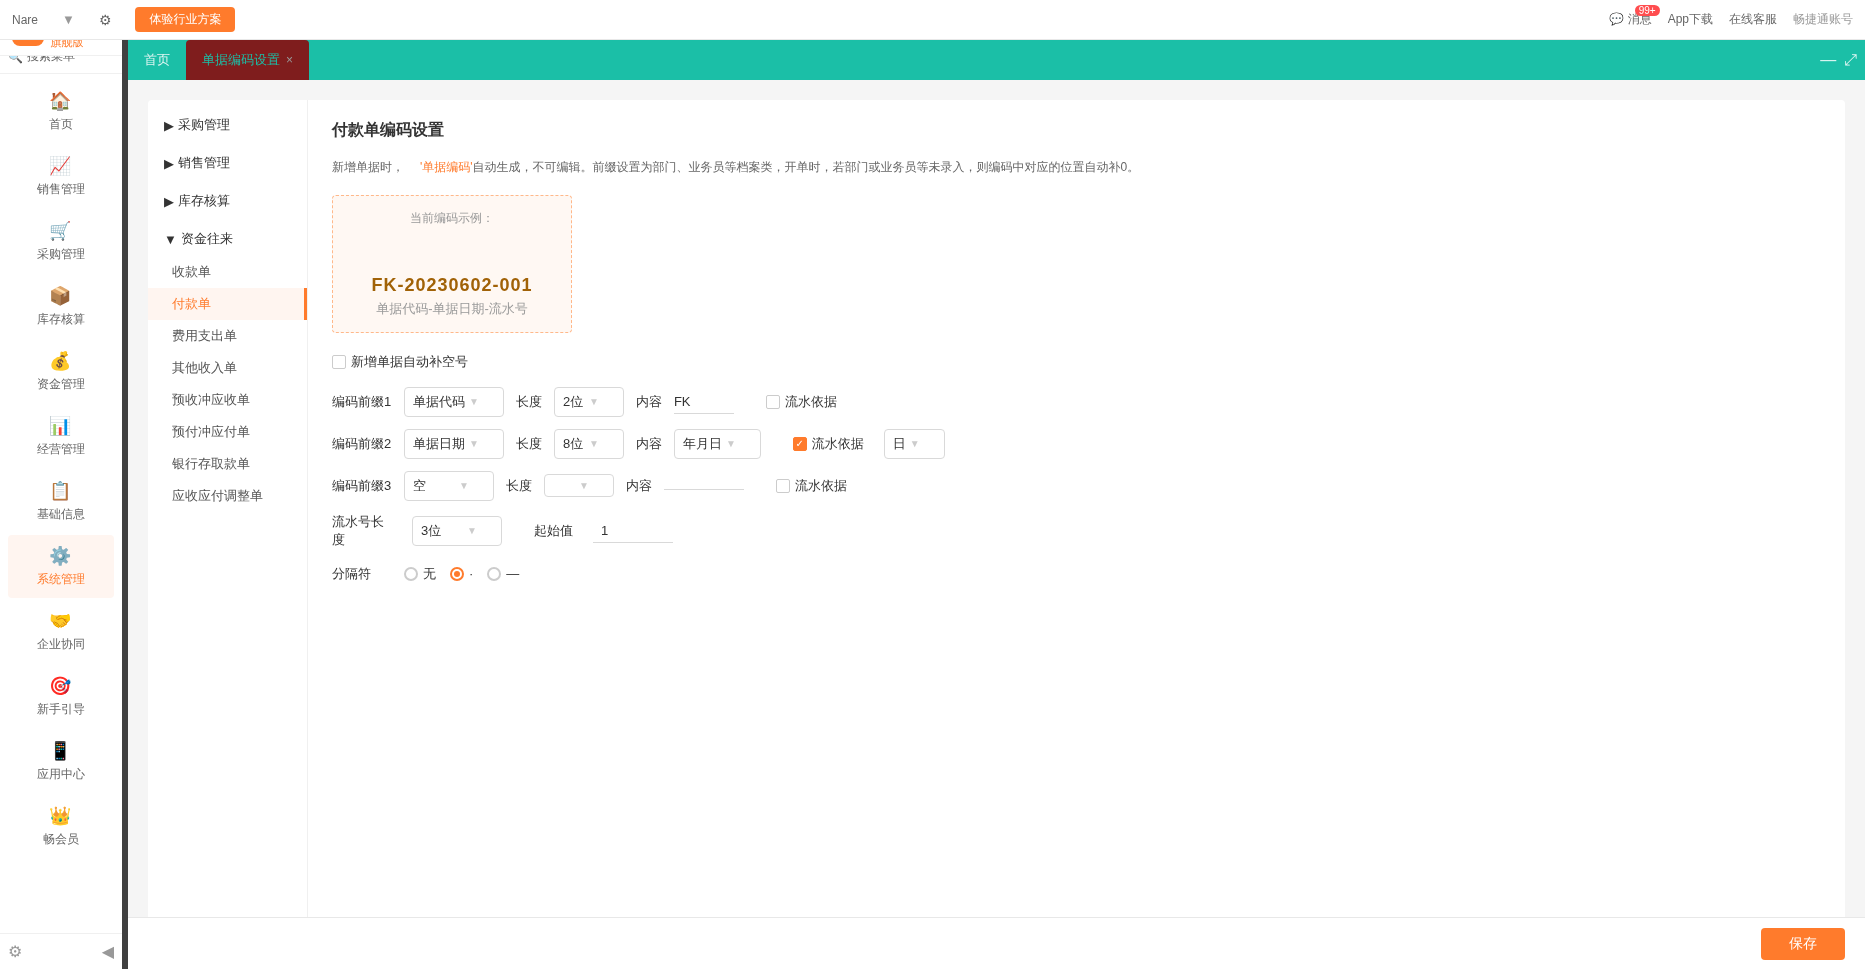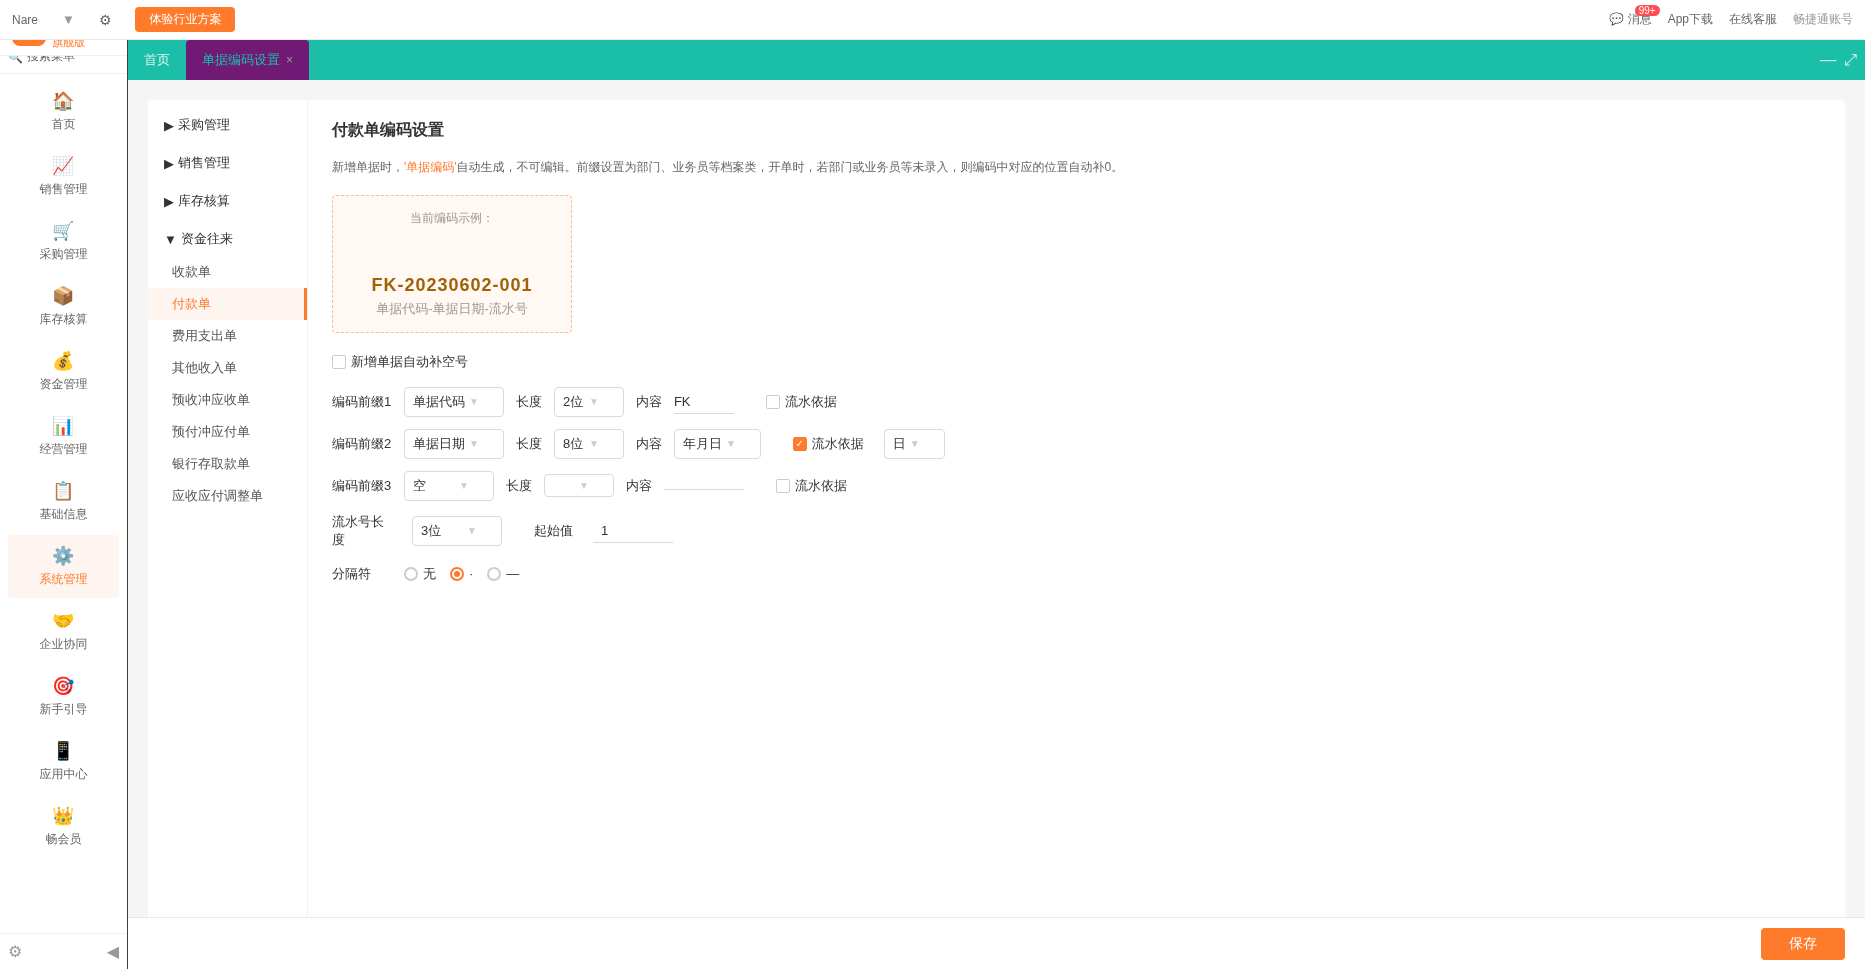--- a/index.html
+++ b/index.html
@@ -44,21 +44,21 @@
       min-width: 16px;
       text-align: center;
     }
 
     
     .sidebar {
       position: fixed;
       top: 0; left: 0; bottom: 0;
       width: 128px;
       background: #fff;
-      border-right: 1px solid #404040;
+      border-right: 6px solid #404040;
       display: flex;
       flex-direction: column;
       z-index: 99;
       padding-top: 40px;
     }
     .sidebar-logo {
       height: 56px;
       background: #fff;
       display: flex;
       align-items: center;
@@ -117,21 +117,21 @@
       height: 40px;
       display: flex;
       align-items: center;
       padding: 0 16px;
       font-size: 13px;
       cursor: pointer;
       color: rgba(255,255,255,0.85);
       position: relative;
     }
     .tab-item.active {
-      background: #701a75;
+      background: #7f1d1d;
       color: #1bbfa7;
       border-radius: 4px 4px 0 0;
     }
     .tab-close {
       margin-left: 6px;
       font-size: 12px;
       color: #999;
       cursor: pointer;
     }
     .tab-bar-actions {
@@ -220,21 +220,21 @@
       border-radius: 50%;
       background: #ff7b2c;
     }
 
     .info-text {
       font-size: 12px;
       color: #666;
       margin-bottom: 16px;
       line-height: 1.8;
     }
-    .info-text span { color: #ff7b2c; }
+    .info-text span { color: #ff7b2c; margin-left: 16px; }
 
     .preview-box {
       display: inline-block;
       border: 1.5px dashed #ffb88a;
       background: #fff8f3;
       border-radius: 4px;
       padding: 14px 24px;
       margin-bottom: 20px;
       min-width: 240px;
       text-align: center;

